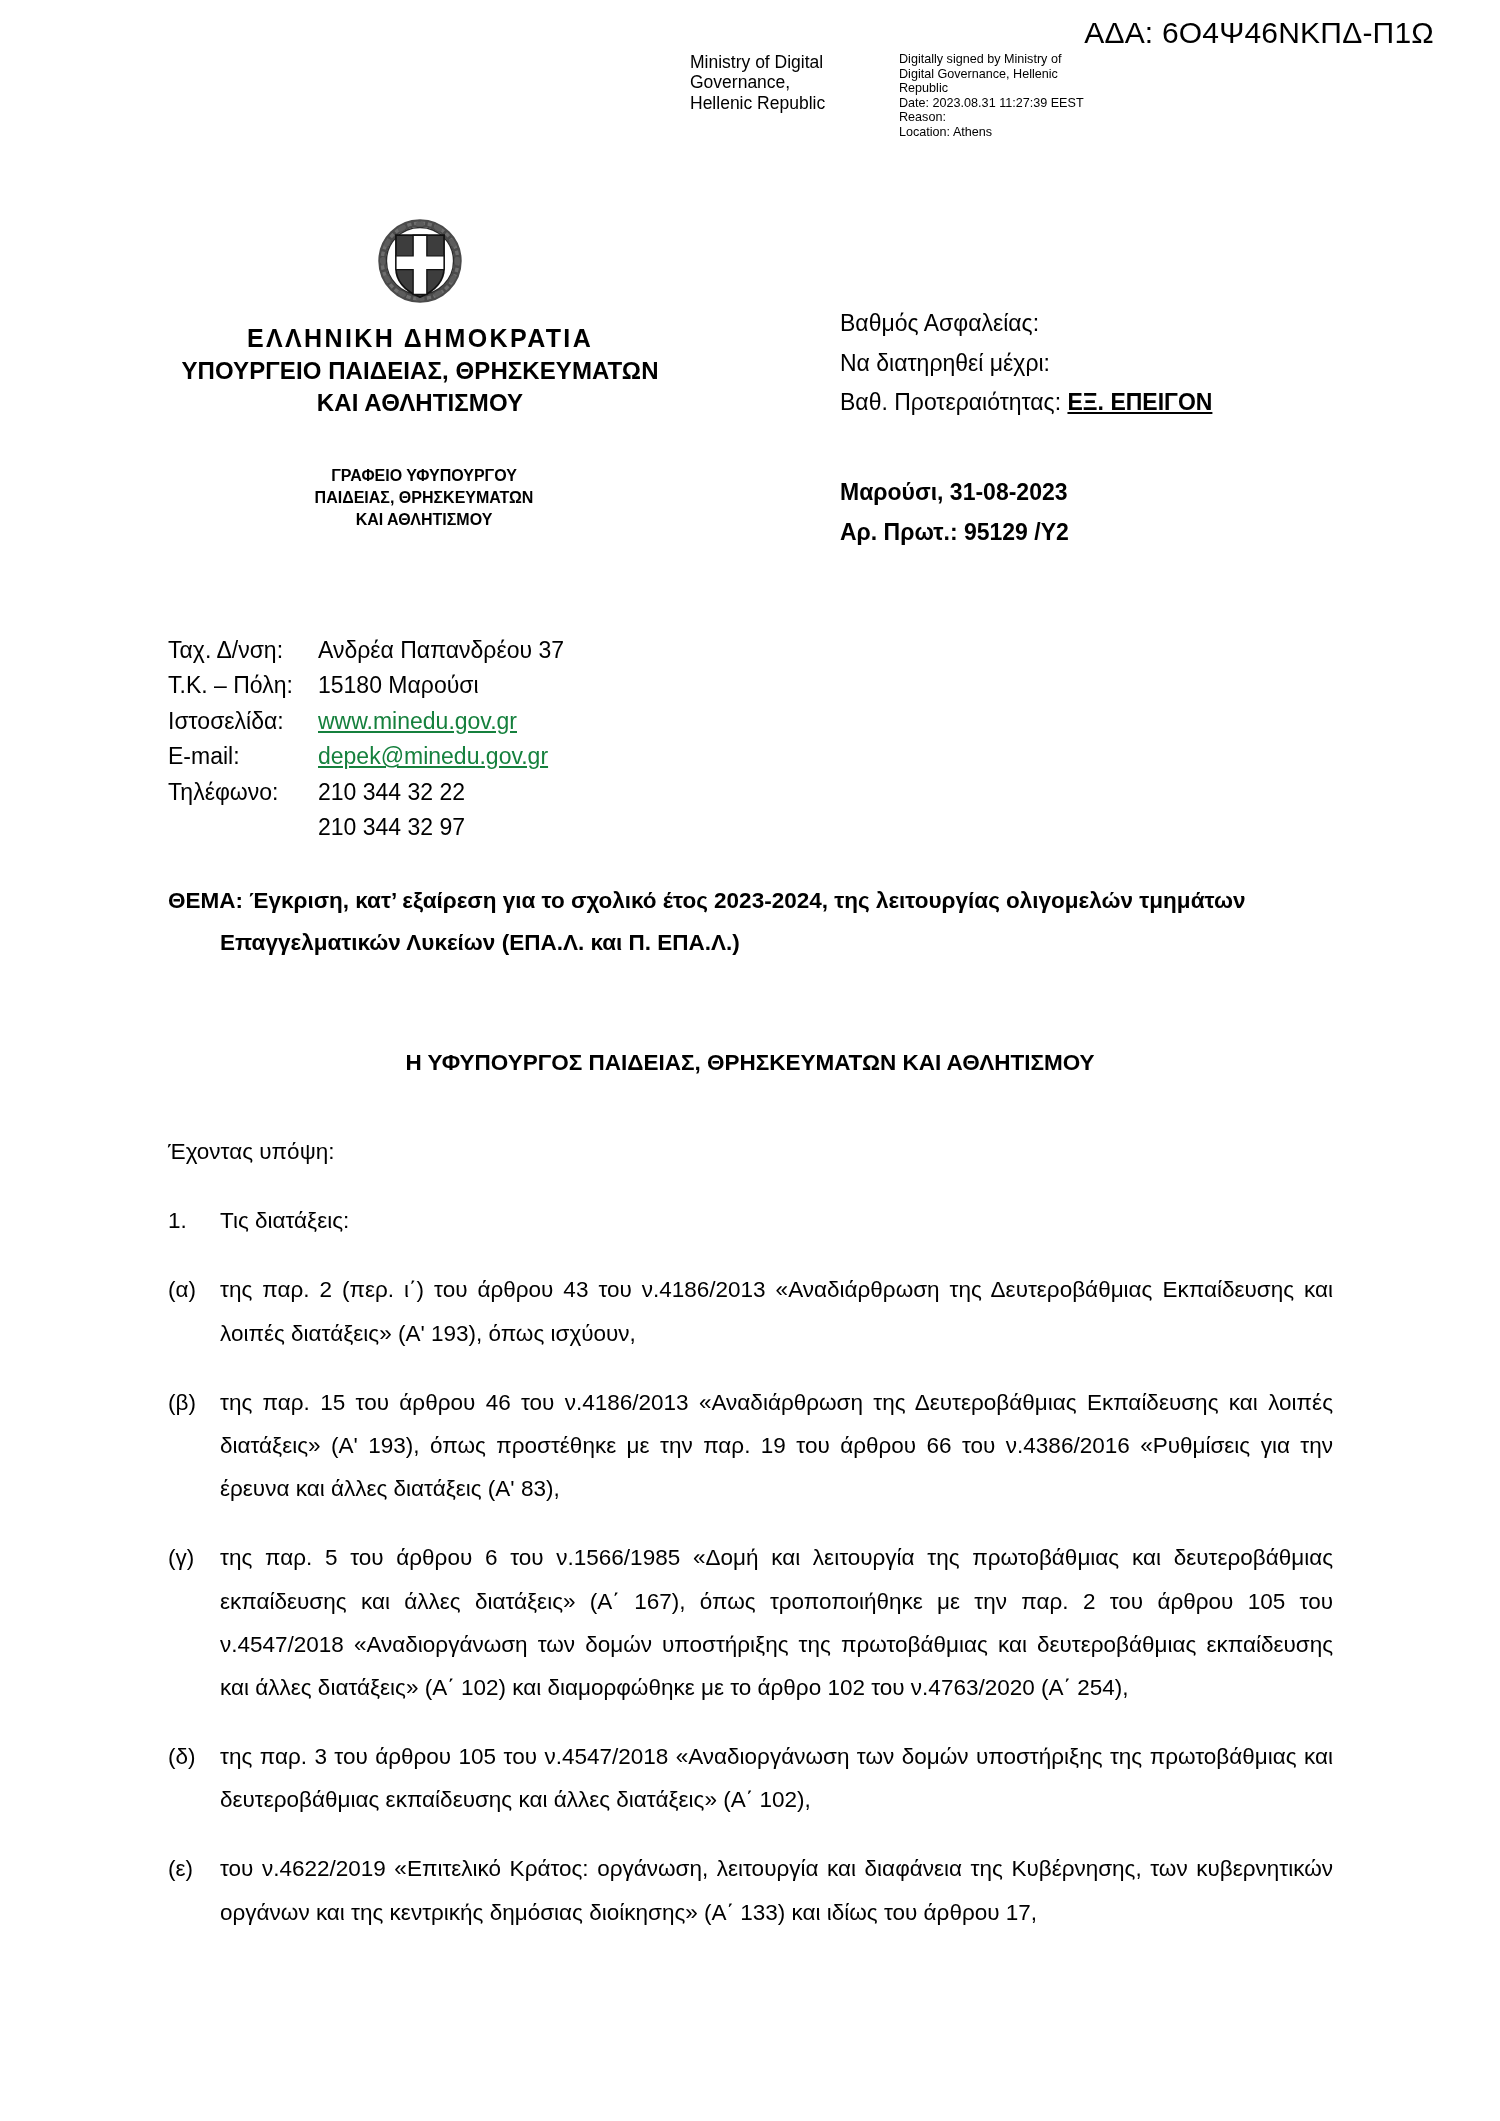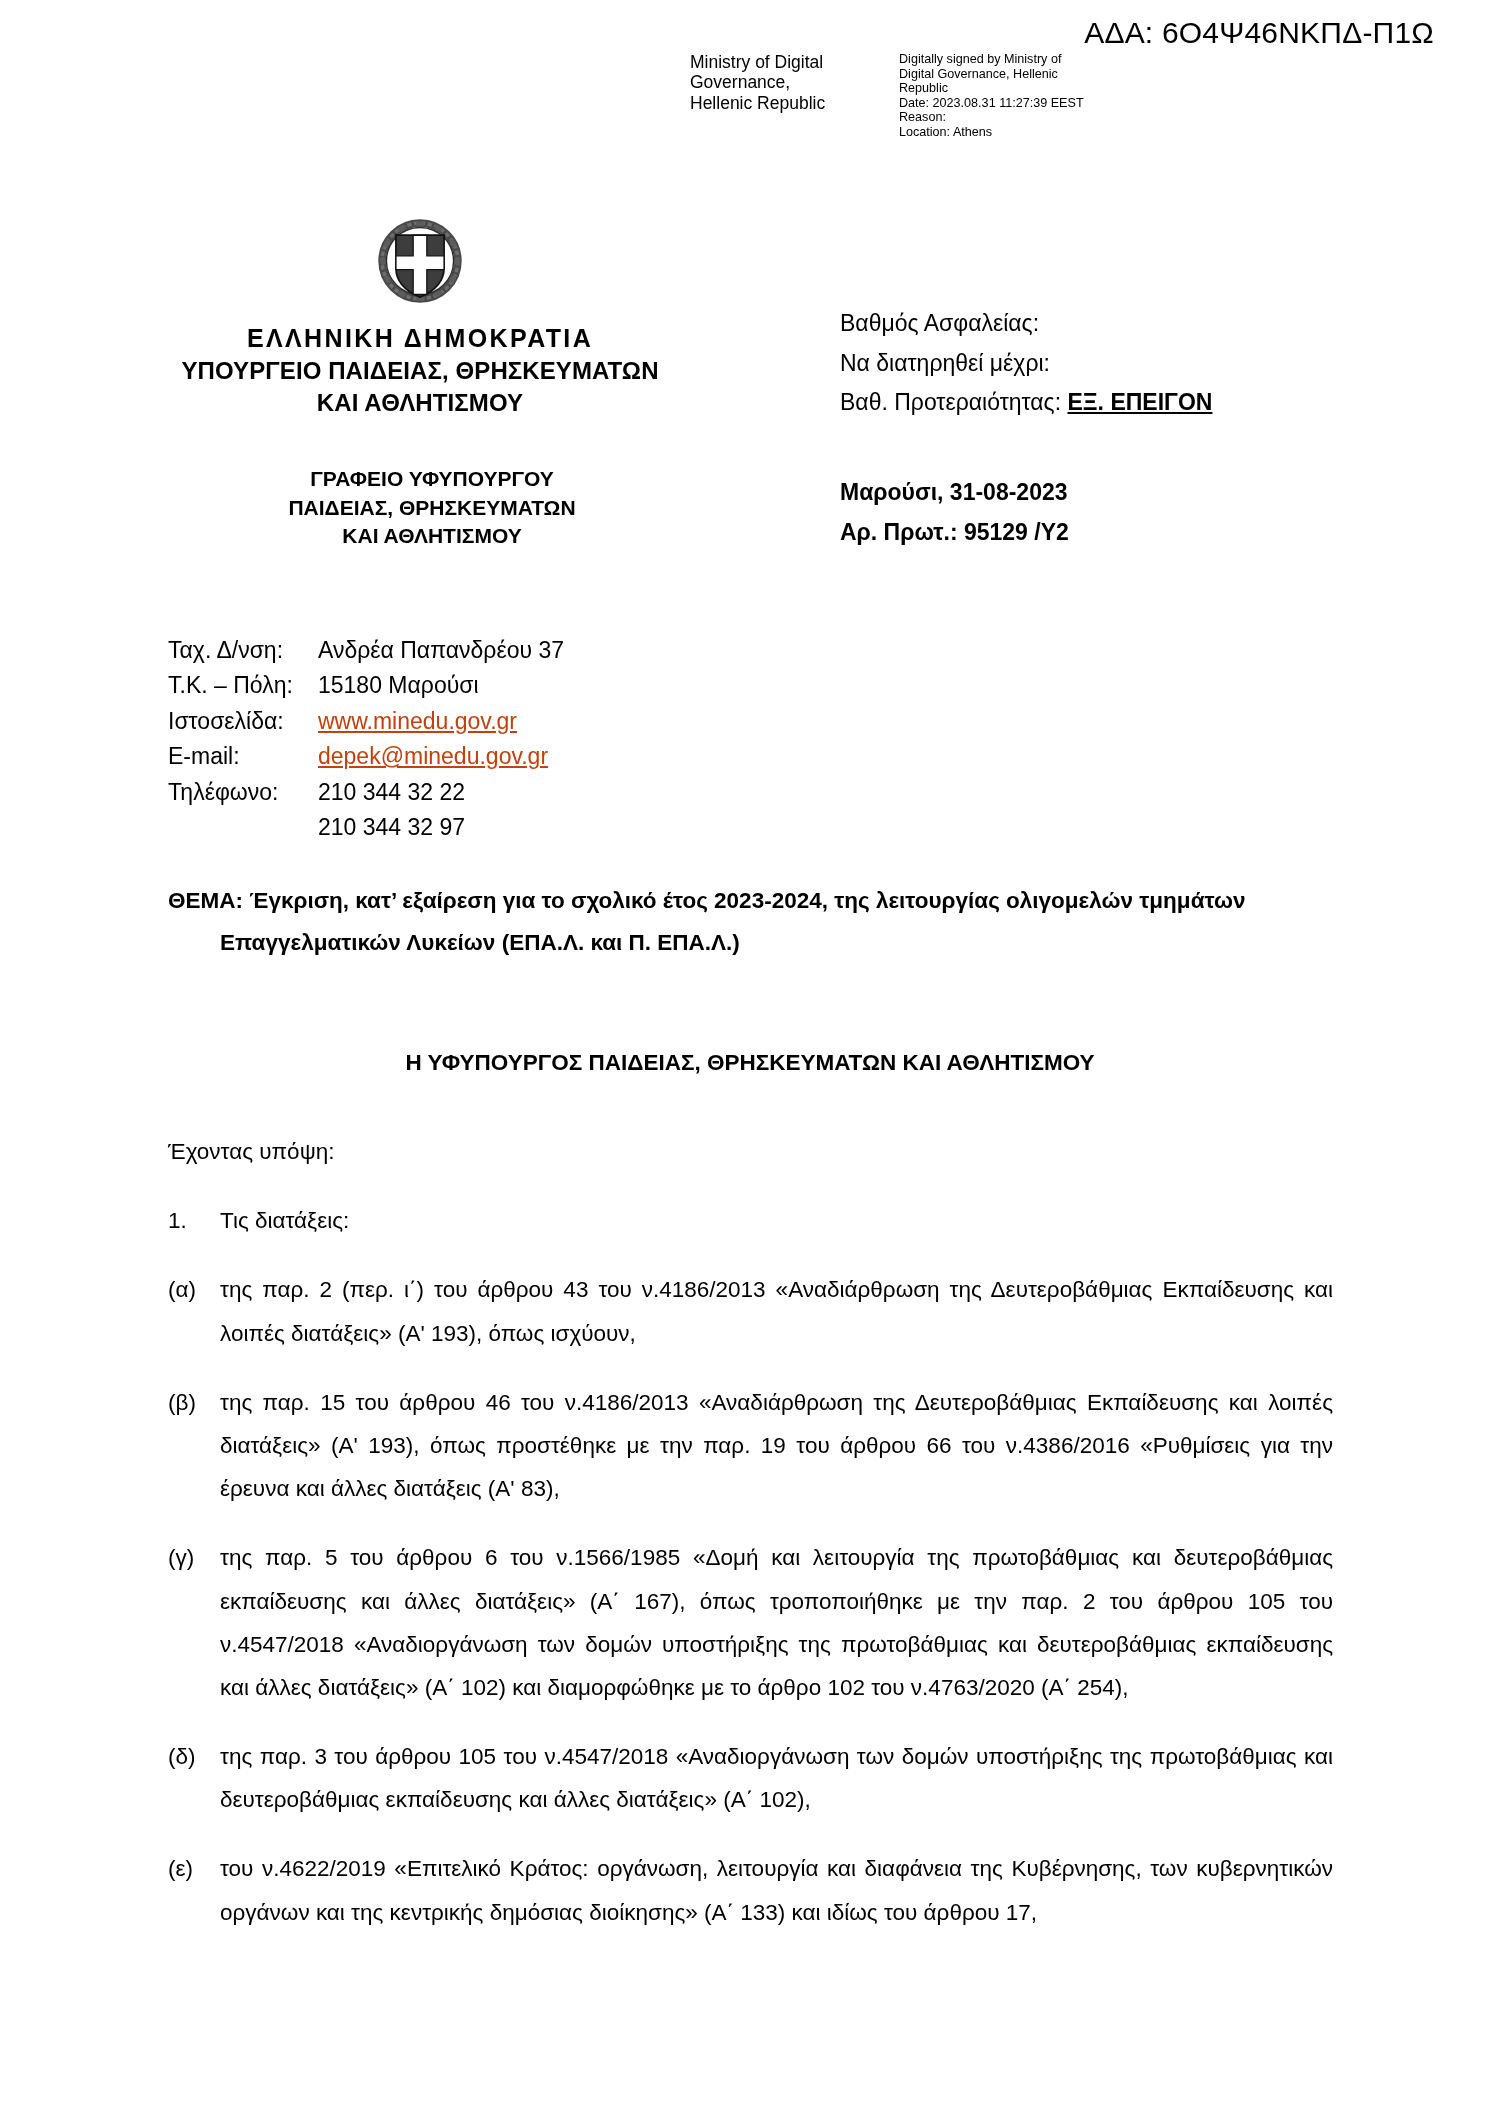--- a/index.html
+++ b/index.html
@@ -86,24 +86,24 @@
   }
   .hdr-line2 {
     font-size: 24px;
     font-weight: bold;
     letter-spacing: 0.1px;
     line-height: 1.34;
   }
   .office-block {
     position: absolute;
     top: 465px;
-    left: 12px;
+    left: 4px;
     width: 840px;
     text-align: center;
-    font-size: 21px;
+    font-size: 16px;
     font-weight: bold;
     line-height: 1.36;
   }
 
   
   .contact {
     position: absolute;
     top: 595px;
     left: 168px;
     font-size: 23px;
@@ -111,21 +111,21 @@
     border-collapse: collapse;
     margin-top: 38px;
   }
   .contact td {
     padding: 0;
     vertical-align: top;
     white-space: nowrap;
   }
   .contact td.lbl { width: 150px; }
   .contact a {
-    color: #c2410c;
+    color: #15803d;
     text-decoration: underline;
   }
 
   
   .meta-sec {
     position: absolute;
     top: 304px;
     left: 840px;
     font-size: 23px;
     line-height: 1.72;

